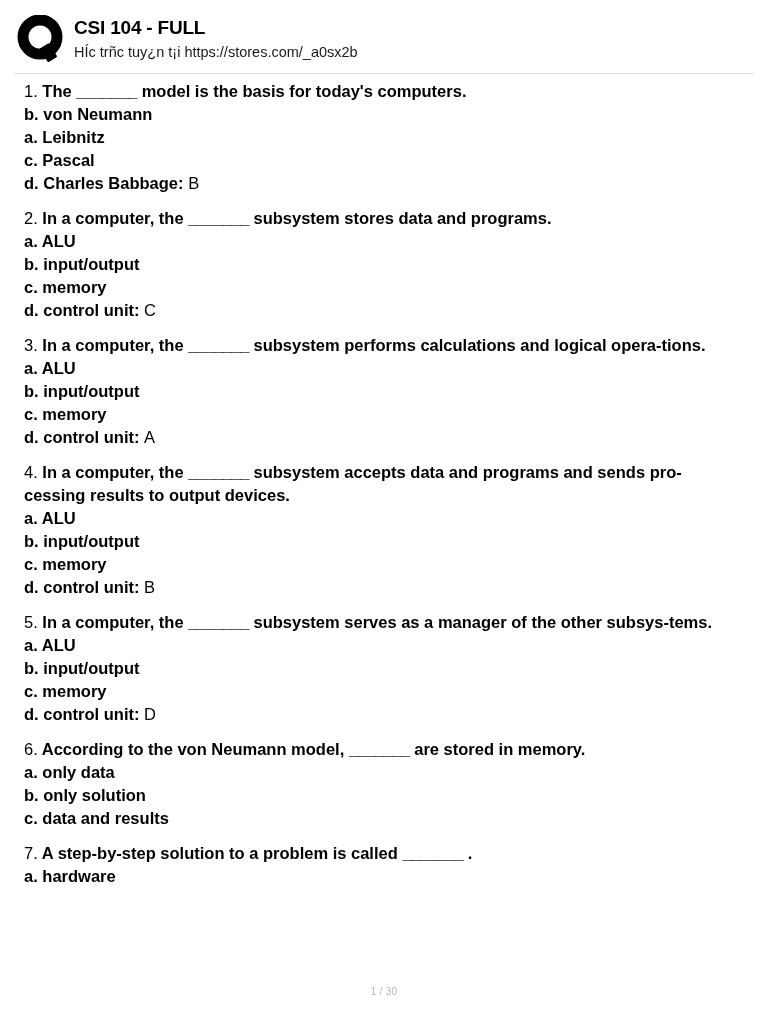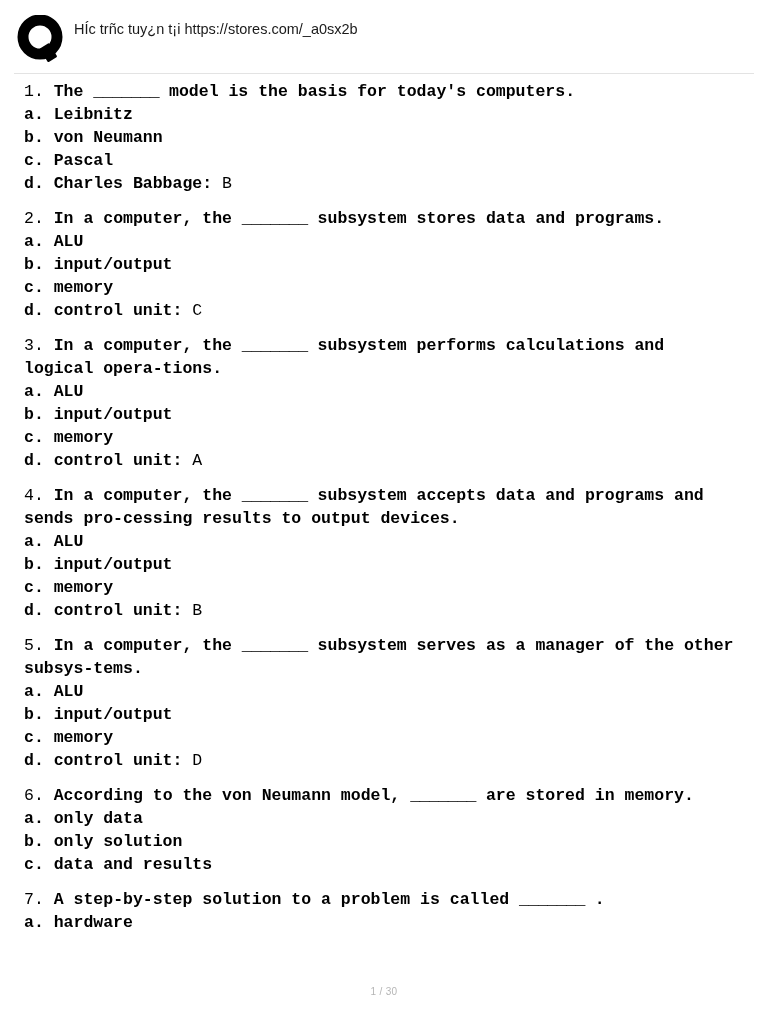--- a/index.html
+++ b/index.html
@@ -73,21 +73,20 @@
 
   
   .content {
     position: absolute;
     left: 24px;
     top: 80px;
     width: 715px;
   }
   .qblock {
     margin-bottom: 12px;
-    font-family: Liberation Mono, monospace;
   }
   .qline, .optline {
     font-size: 16.5px;
     line-height: 23px;
     font-weight: bold;
     color: #000;
     margin: 0;
     text-align: left;
   }
   .qnum {
@@ -120,30 +119,31 @@
 <div class="page">
 
   <div class="header">
     <div class="logo">
       <svg width="50" height="50" viewBox="0 0 50 50" aria-hidden="true">
         <circle cx="23" cy="22" r="17" fill="none" stroke="#000000" stroke-width="11"></circle>
         <rect x="26" y="30" width="11" height="16" rx="1" fill="#000000" transform="rotate(-32 31 38)"></rect>
       </svg>
     </div>
     <div class="header-text">
+      <div class="doc-title">CSI 104 - FULL</div>
       <div class="doc-subtitle">HÍc trñc tuy¿n t¡i https://stores.com/_a0sx2b</div>
     </div>
   </div>
   <div class="header-rule"></div>
 
   <div class="content">
       <div class="qblock">
         <p class="qline"><span class="qnum">1.</span> <span>The</span> <span class="blank">_______</span> <span>model is the basis for today's computers.</span></p>
+        <p class="optline"><span>b. von Neumann</span></p>
         <p class="optline"><span>a. Leibnitz</span></p>
-        <p class="optline"><span>b. von Neumann</span></p>
         <p class="optline"><span>c. Pascal</span></p>
         <p class="optline"><span>d. Charles Babbage:</span> <span class="answer">B</span></p>
       </div>
       <div class="qblock">
         <p class="qline"><span class="qnum">2.</span> <span>In a computer, the</span> <span class="blank">_______</span> <span>subsystem stores data and programs.</span></p>
         <p class="optline"><span>a. ALU</span></p>
         <p class="optline"><span>b. input/output</span></p>
         <p class="optline"><span>c. memory</span></p>
         <p class="optline"><span>d. control unit:</span> <span class="answer">C</span></p>
       </div>

